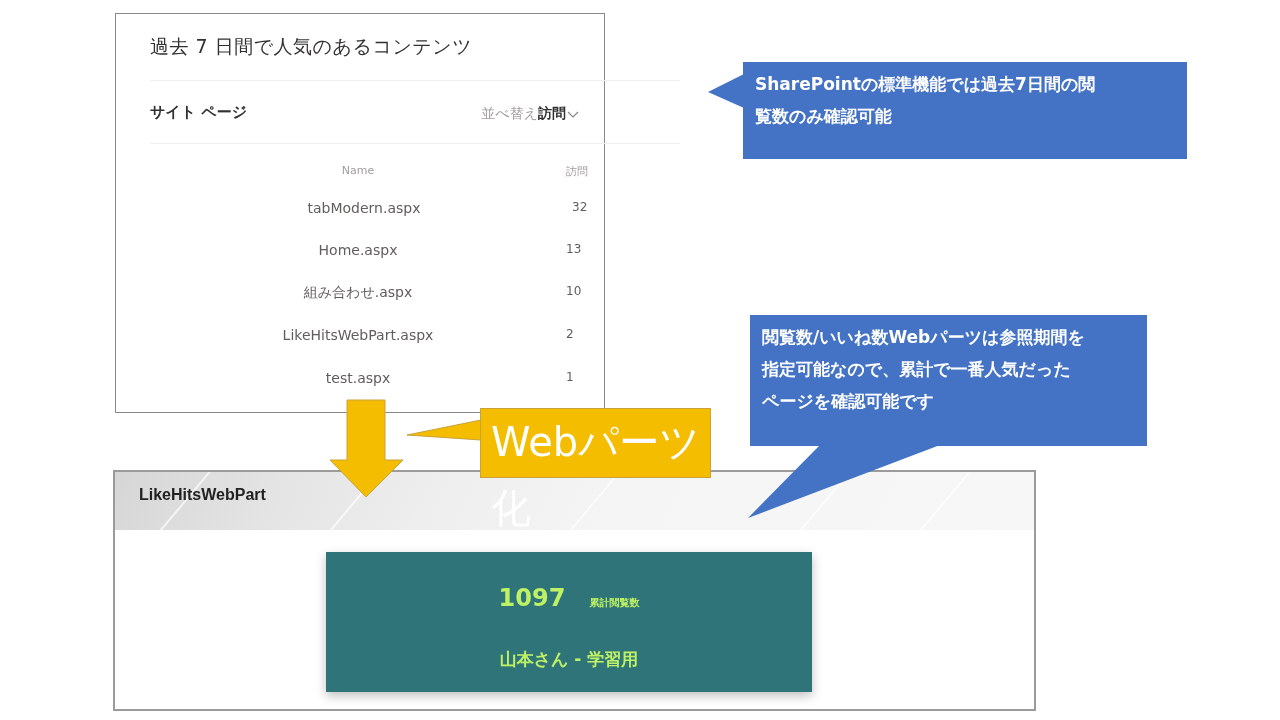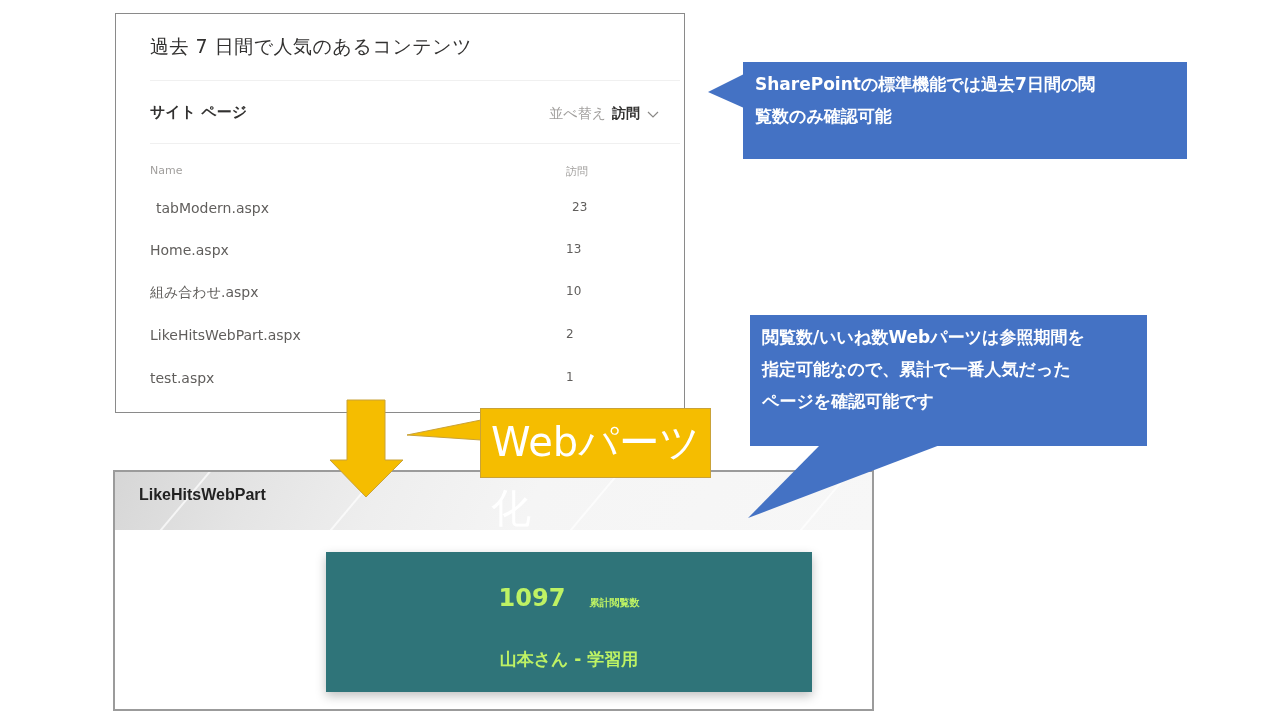--- a/index.html
+++ b/index.html
@@ -6,35 +6,36 @@
     html, body {
       width: 1280px; height: 720px; overflow: hidden;
       background: #ffffff;
       font-family: "DejaVu Sans", "Liberation Sans", sans-serif;
       position: relative;
     }
     .abs { position: absolute; }
 
     
     .popular-panel {
-      left: 115px; top: 13px; width: 570px; height: 400px;
+      left: 115px; top: 13px; width: 490px; height: 400px;
       border: 1px solid #8a8a8a;
       background: #fff;
+      text-align: center;
     }
     .popular-title {
       left: 34px; top: 20px;
       font-size: 19px; color: #323130; font-weight: normal;
       letter-spacing: 0.5px;
     }
     .divider-1 { left: 34px; top: 66px; width: 530px; height: 1px; background: #f0f0f0; }
     .section-title {
       left: 34px; top: 89px; font-size: 15px; color: #323130; font-weight: bold;
     }
     .sort-area {
-      right: 24px; top: 91px; display: flex; align-items: center; gap: 6px;
+      right: 24px; top: 91px; display: flex; align-items: center; gap: 0;
       font-size: 14px;
     }
     .sort-label { color: #a19f9d; }
     .sort-value { color: #323130; font-weight: bold; }
     .chev { width: 14px; height: 14px; display: inline-block; }
     .divider-2 { left: 34px; top: 129px; width: 530px; height: 1px; background: #f0f0f0; }
 
     .tbl { left: 34px; top: 150px; width: 460px; }
     .tbl-row { position: absolute; left: 0; width: 460px; display: flex; }
     .tbl-name { width: 416px; color: #605e5c; font-size: 14px; }
@@ -62,21 +63,21 @@
       border: 1px solid #c9a238;
       color: #ffffff;
       font-size: 40px;
       line-height: 66px;
       padding-left: 10px;
       font-family: "DejaVu Sans", sans-serif;
     }
 
     
     .webpart-panel {
-      left: 113px; top: 470px; width: 761px; height: 241px;
+      left: 113px; top: 470px; width: 923px; height: 241px;
       border: 2px solid #9b9b9b;
       background: #ffffff;
       overflow: hidden;
     }
     .webpart-header {
       left: 0; top: 0; width: 100%; height: 58px;
       background: linear-gradient(115deg, #d6d6d6 0%, #e4e4e4 18%, #eeeeee 35%, #f5f5f5 55%, #f7f7f7 100%);
       overflow: hidden;
     }
     .webpart-header .stripe {
@@ -114,21 +115,21 @@
   </div>
   <div class="abs divider-2"></div>
 
   <div class="abs tbl">
     <div class="tbl-row tbl-head" style="top:0px;">
       <span class="tbl-name">Name</span>
       <span class="tbl-val">訪問</span>
     </div>
     <div class="tbl-row" style="top:36px;margin-left:6px;">
       <span class="tbl-name">tabModern.aspx</span>
-      <span class="tbl-val">23</span>
+      <span class="tbl-val">32</span>
     </div>
     <div class="tbl-row" style="top:78px;">
       <span class="tbl-name">Home.aspx</span>
       <span class="tbl-val">13</span>
     </div>
     <div class="tbl-row" style="top:120px;">
       <span class="tbl-name">組み合わせ.aspx</span>
       <span class="tbl-val">10</span>
     </div>
     <div class="tbl-row" style="top:163px;">

